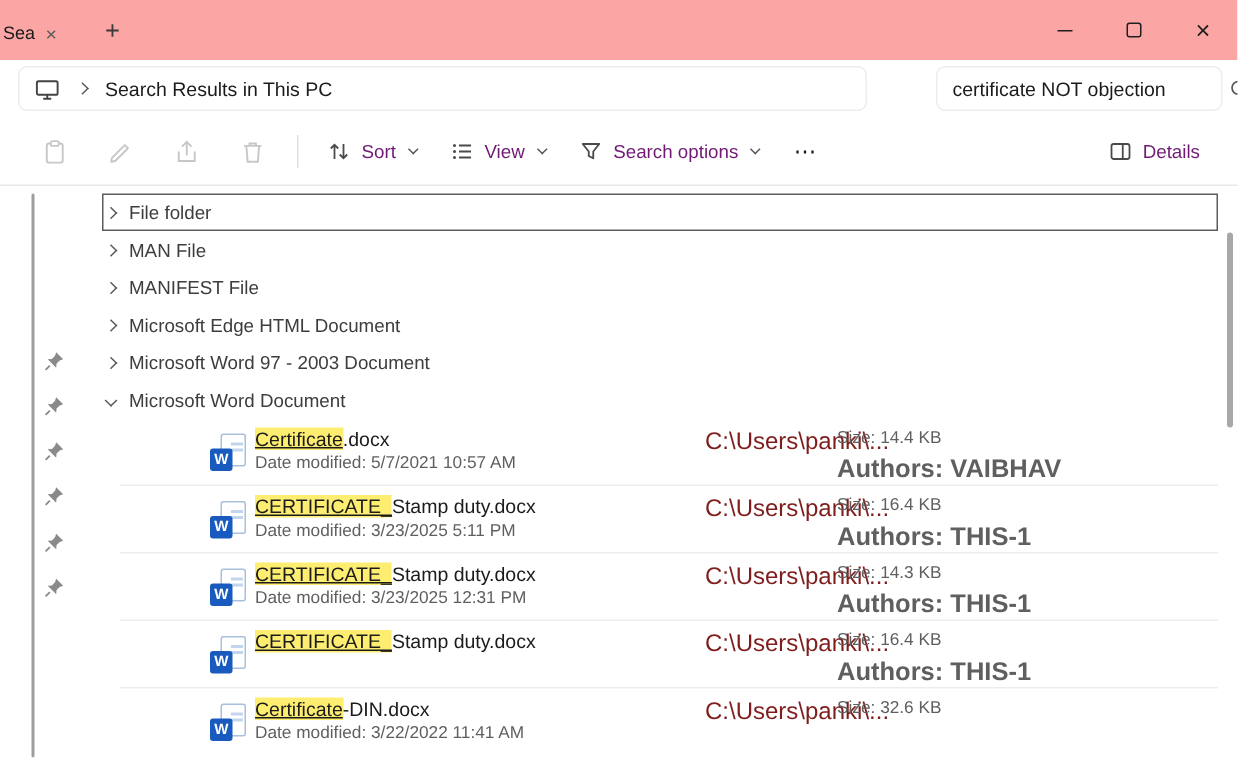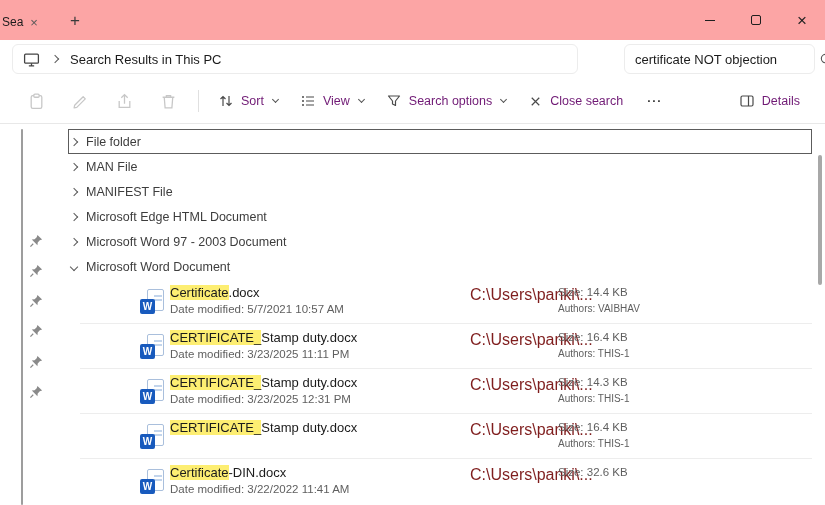--- a/index.html
+++ b/index.html
@@ -83,25 +83,25 @@
   .f-icon .page { position: absolute; right: 0; top: 0; width: 17px; height: 22px;
                   background: #fff; border: 1px solid #a9bfdc; border-radius: 2px;
                   background-image: linear-gradient(#c3d5ec,#c3d5ec), linear-gradient(#c3d5ec,#c3d5ec);
                   background-size: 8px 2px; background-position: 6px 5px, 6px 9px;
                   background-repeat: no-repeat; }
   .f-icon .wbox { position: absolute; left: 0; bottom: 1px; width: 15px; height: 15px;
                   background: var(--word-blue, #185abd); color: #fff; font-weight: bold;
                   font-size: 10px; display: flex; align-items: center; justify-content: center;
                   border-radius: 2px; }
   .f-name { position: absolute; left: 110px; top: 6px; font-size: 13px; color: #1b1b1b; white-space: nowrap; }
-  .f-name .hl { background: var(--highlight, #fdee72); }
+  .f-name .hl { background: var(--highlight, #fdee72); text-decoration: underline; }
   .f-mod  { position: absolute; left: 110px; top: 24px; font-size: 11.5px; color: #5f5f5f; white-space: nowrap; }
   .f-path { position: absolute; left: 410px; top: 7px; font-size: 16px; color: #7f1d1d; white-space: nowrap; }
   .f-size { position: absolute; left: 498px; top: 7px; font-size: 11.5px; color: #5f5f5f; white-space: nowrap; }
-  .f-auth { position: absolute; left: 498px; top: 24px; font-size: 10px; color: #5f5f5f; white-space: nowrap; }
+  .f-auth { position: absolute; left: 498px; top: 24px; font-size: 17px; color: #5f5f5f; white-space: nowrap; font-weight: bold; }
 
   .v-scroll { position: absolute; right: 3px; top: 30px; width: 4px; height: 130px;
               background: #a8a8a8; border-radius: 2px; }
 </style>
 </head>
 <body>
 
 <div>
 
   <div class="titlebar">
@@ -204,28 +204,20 @@
     <div class="tb-btn">
       <span class="icon">
         <svg viewBox="0 0 16 16" width="16" height="16">
             <path d="M2.5 3 H13.5 L9.5 8 V12.5 L6.5 11 V8 Z" fill="none" stroke="currentColor" stroke-width="1.2" stroke-linejoin="round"></path>
           </svg>
       </span>
       <span>Search options</span>
       <span class="chev-sm"></span>
     </div>
 
-    <div class="tb-btn">
-      <span class="icon">
-        <svg viewBox="0 0 16 16" width="15" height="15">
-            <path d="M4 4 L12 12 M12 4 L4 12" stroke="currentColor" stroke-width="1.3"></path>
-          </svg>
-      </span>
-      <span>Close search</span>
-    </div>
 
     <div class="tb-btn more-btn">⋯</div>
 
     <div class="tb-btn details-btn">
       <span class="icon">
         <svg viewBox="0 0 16 16" width="16" height="16">
             <rect x="2" y="3" width="12" height="10" rx="1.5" fill="none" stroke="currentColor" stroke-width="1.2"></rect>
             <path d="M9.5 3 V13" stroke="currentColor" stroke-width="1.2"></path>
           </svg>
       </span>
@@ -313,21 +305,21 @@
         <span class="f-size">Size: 14.4 KB</span>
         <span class="f-auth">Authors: VAIBHAV</span>
       </div>
 
       <div class="file-row">
         <span class="f-icon">
             <span class="page"></span>
             <span class="wbox">W</span>
           </span>
         <span class="f-name"><span class="hl">CERTIFICATE_</span><span>Stamp duty.docx</span></span>
-        <span class="f-mod">Date modified: 3/23/2025 11:11 PM</span>
+        <span class="f-mod">Date modified: 3/23/2025 5:11 PM</span>
         <span class="f-path">C:\Users\panki\...</span>
         <span class="f-size">Size: 16.4 KB</span>
         <span class="f-auth">Authors: THIS-1</span>
       </div>
 
       <div class="file-row">
         <span class="f-icon">
             <span class="page"></span>
             <span class="wbox">W</span>
           </span>

